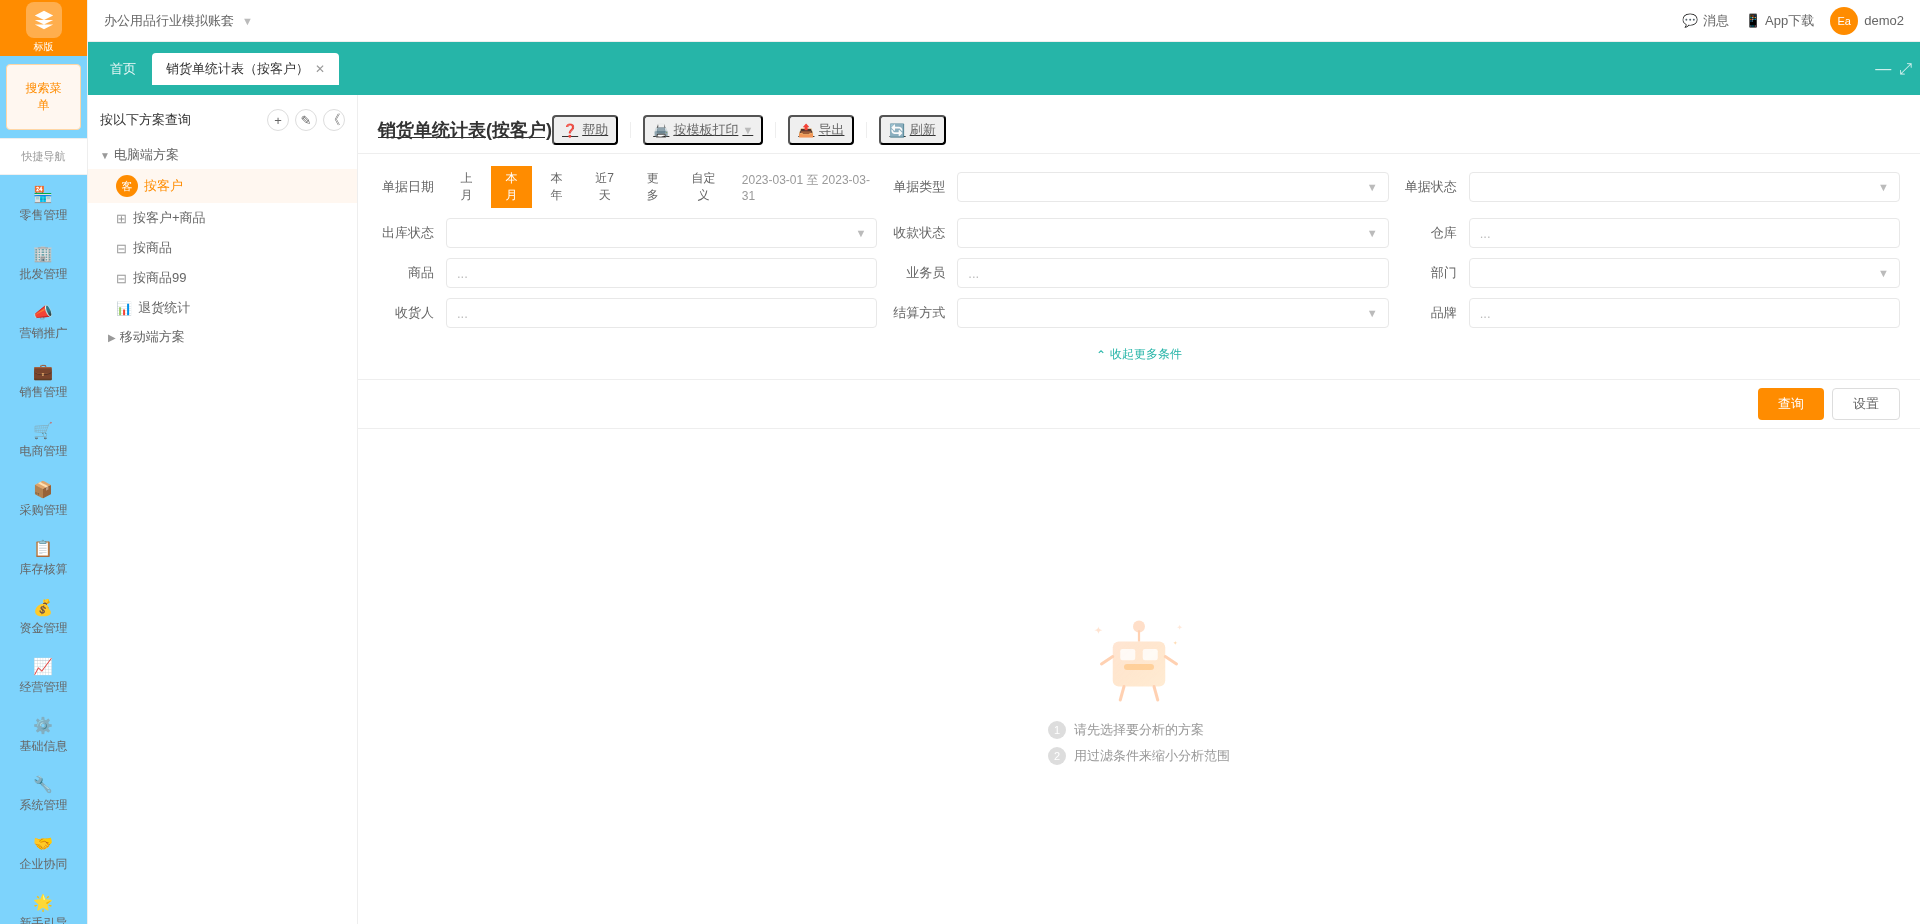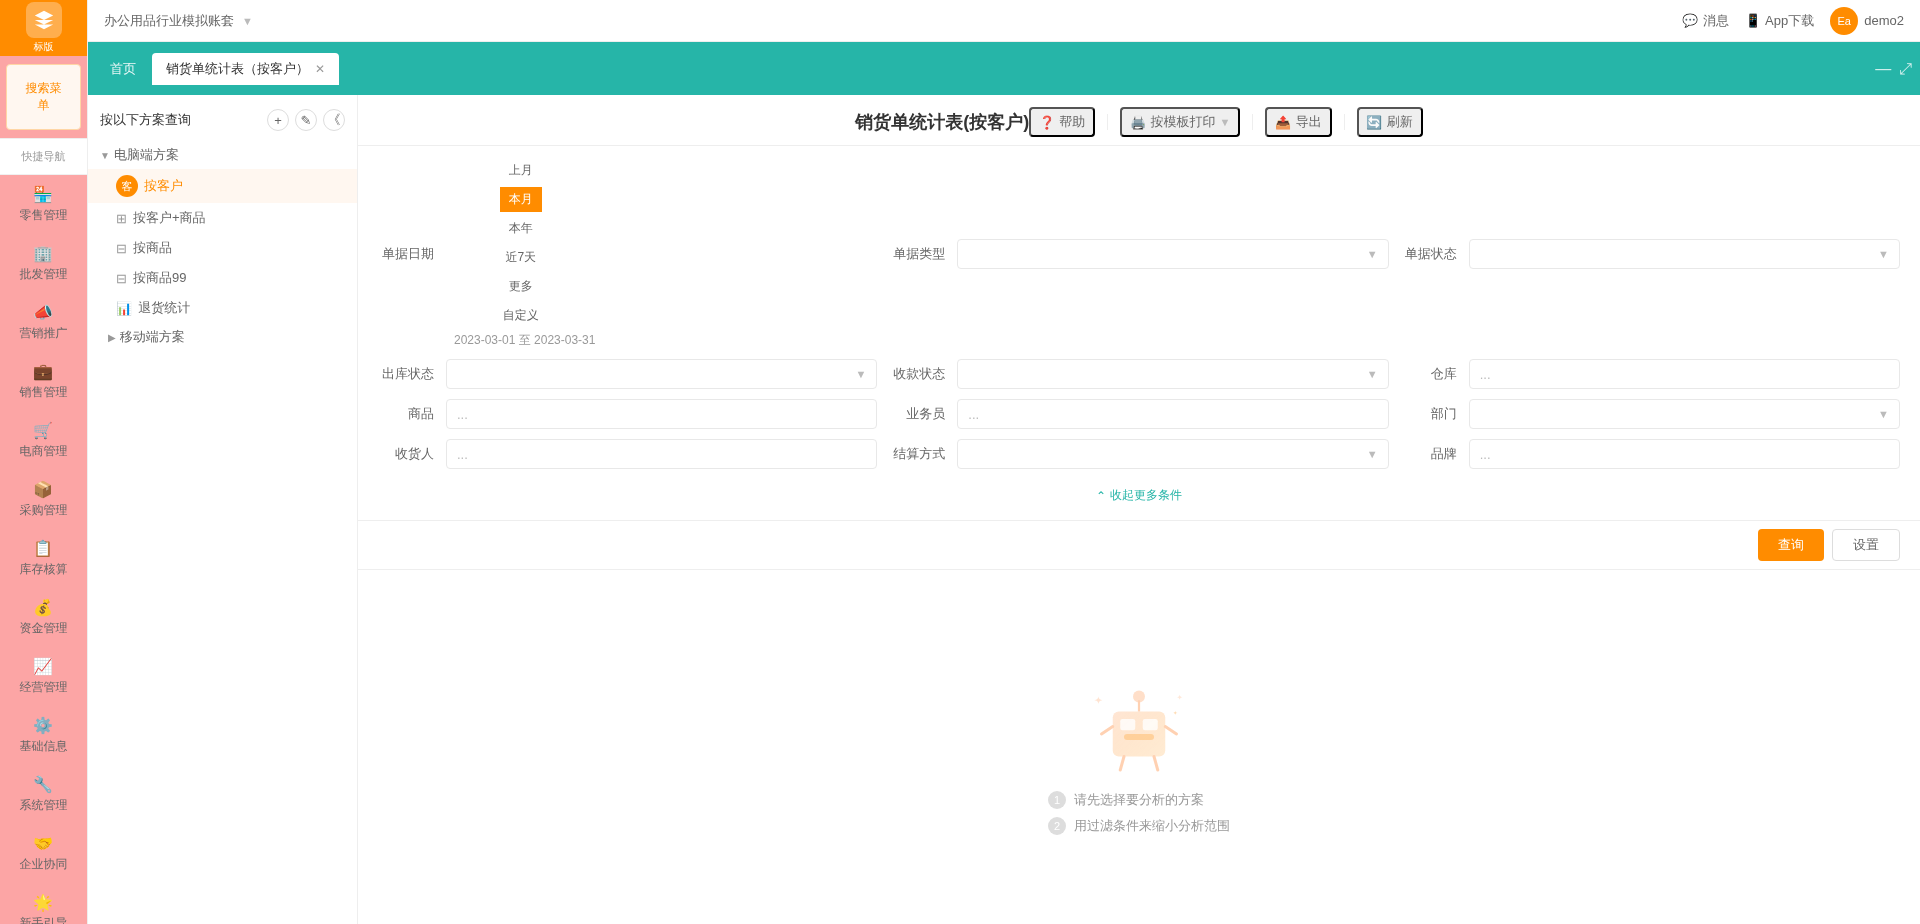--- a/index.html
+++ b/index.html
@@ -1,19 +1,19 @@
 <!DOCTYPE html>
 <html><head>
   <meta charset="utf-8">
   <style>
     * { box-sizing: border-box; margin: 0; padding: 0; }
     body { font-family: 'Microsoft YaHei', Arial, sans-serif; font-size: 13px; background: #f5f5f5; color: #333; display: flex; height: 924px; overflow: hidden; }
 
     
-    .sidebar { width: 88px; background: #fca5a5; display: flex; flex-direction: column; border-right: 1px solid #eee; flex-shrink: 0; }
+    .sidebar { width: 88px; background: #7dd3fc; display: flex; flex-direction: column; border-right: 1px solid #eee; flex-shrink: 0; }
     .sidebar-logo { height: 56px; background: #ff8c00; display: flex; align-items: center; justify-content: center; flex-direction: column; cursor: pointer; }
     .sidebar-logo .logo-icon { width: 36px; height: 36px; background: rgba(255,255,255,0.3); border-radius: 8px; display: flex; align-items: center; justify-content: center; }
     .sidebar-logo .logo-text { color: #fff; font-size: 10px; margin-top: 2px; }
     .sidebar-search { padding: 8px 6px; border-bottom: 1px solid #eee; }
     .sidebar-search-btn { width: 100%; padding: 15px; background: #fff7f0; border: 1px solid #ffd6a5; border-radius: 4px; color: #ff8c00; font-size: 12px; cursor: pointer; text-align: center; }
     .sidebar-nav { flex: 1; overflow-y: auto; }
     .sidebar-nav-item { padding: 10px 4px; text-align: center; cursor: pointer; color: #666; font-size: 12px; display: flex; flex-direction: column; align-items: center; gap: 3px; }
     .sidebar-nav-item .nav-icon { font-size: 16px; }
     .sidebar-quick-nav { padding: 6px 4px; background: #fff; border-bottom: 1px solid #f0f0f0; }
     .sidebar-quick-nav-label { font-size: 11px; color: #999; text-align: center; padding: 4px 0; }
@@ -54,33 +54,33 @@
     .scheme-item.active { color: #ff8c00; background: #fff7f0; }
     .scheme-item .scheme-icon { width: 22px; height: 22px; border-radius: 50%; background: #ff8c00; display: flex; align-items: center; justify-content: center; color: #fff; font-size: 11px; flex-shrink: 0; }
     .scheme-item .item-icon { color: #999; font-size: 13px; }
     .sub-group-header { display: flex; align-items: center; gap: 4px; padding: 5px 12px 5px 20px; cursor: pointer; color: #666; font-size: 13px; }
     .sub-group-header .expand-icon { font-size: 10px; color: #999; }
 
     
     .right-panel { flex: 1; display: flex; flex-direction: column; overflow: hidden; background: #f5f5f5; }
 
     
-    .page-header { background: #fff; padding: 12px 20px 8px; border-bottom: 1px solid #eee; display: flex; align-items: center; justify-content: center; }
+    .page-header { background: #fff; padding: 20px 20px 8px; border-bottom: 1px solid #eee; display: flex; align-items: center; justify-content: flex-start; text-decoration: underline; }
     .page-title { font-size: 18px; font-weight: 600; color: #333; }
     .page-header-actions { display: flex; align-items: center; gap: 12px; }
     .header-action-btn { display: flex; align-items: center; gap: 4px; color: #666; cursor: pointer; font-size: 13px; padding: 4px 8px; border-radius: 4px; }
     .divider-v { width: 1px; height: 16px; background: #eee; }
 
     
     .filter-area { background: #fff; padding: 12px 20px; border-bottom: 1px solid #eee; }
     .filter-row { display: flex; align-items: center; gap: 12px; margin-bottom: 10px; }
     .filter-row:last-child { margin-bottom: 0; }
     .filter-label { color: #666; font-size: 13px; white-space: nowrap; min-width: 56px; text-align: right; }
     .filter-field { flex: 1; display: flex; align-items: center; }
-    .date-selector { display: flex; align-items: center; gap: 4px; flex-direction: column; }
+    .date-selector { display: flex; align-items: center; gap: 4px; }
     .date-btn { padding: 3px 8px; border: 1px solid transparent; border-radius: 3px; cursor: pointer; font-size: 12px; color: #666; background: transparent; }
     .date-btn.active { background: #ff8c00; color: #fff; border-color: #ff8c00; border-radius: 0; }
     .date-range { font-size: 12px; color: #999; margin-left: 8px; }
     .select-field { flex: 1; border: 1px solid #e8e8e8; border-radius: 4px; padding: 5px 10px; font-size: 13px; color: #333; background: #fff; cursor: pointer; display: flex; align-items: center; justify-content: space-between; min-height: 30px; }
     .select-field .placeholder { color: #ccc; }
     .select-field .chevron { color: #bbb; font-size: 11px; }
     .select-field .ellipsis { color: #bbb; font-size: 13px; }
     .collapse-row { display: flex; justify-content: center; padding: 8px 0 4px; }
     .collapse-row-btn { color: #26b5a8; font-size: 12px; cursor: pointer; display: flex; align-items: center; gap: 4px; border: none; background: none; }
 

